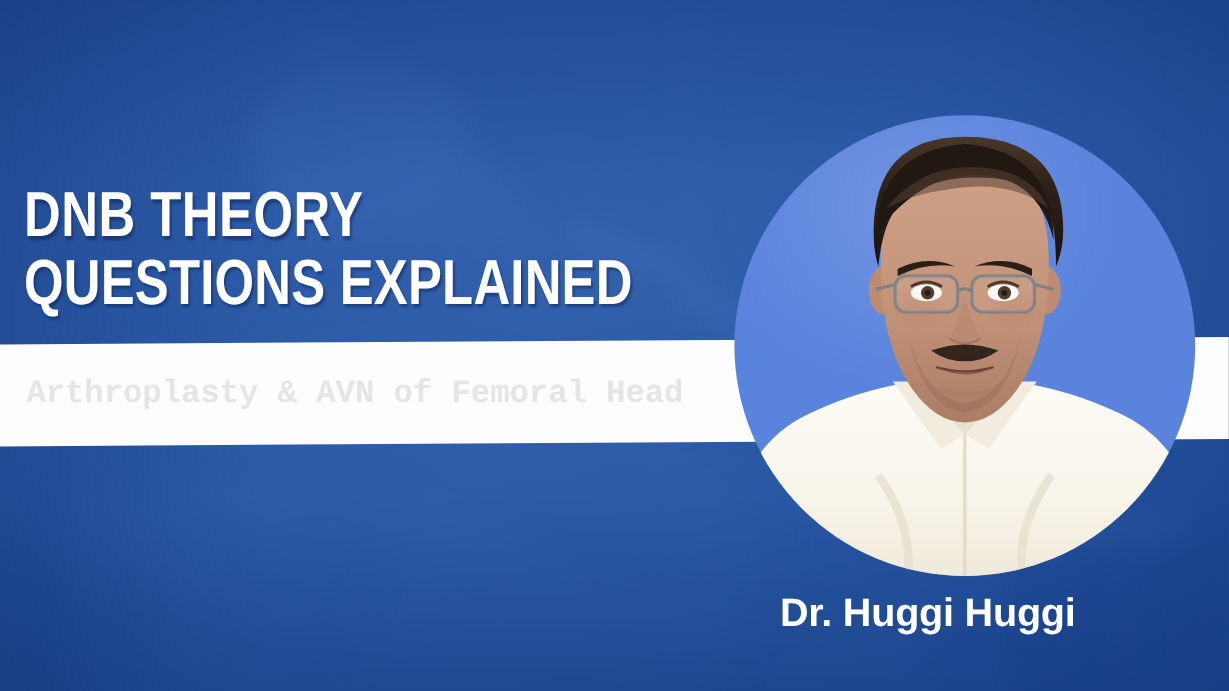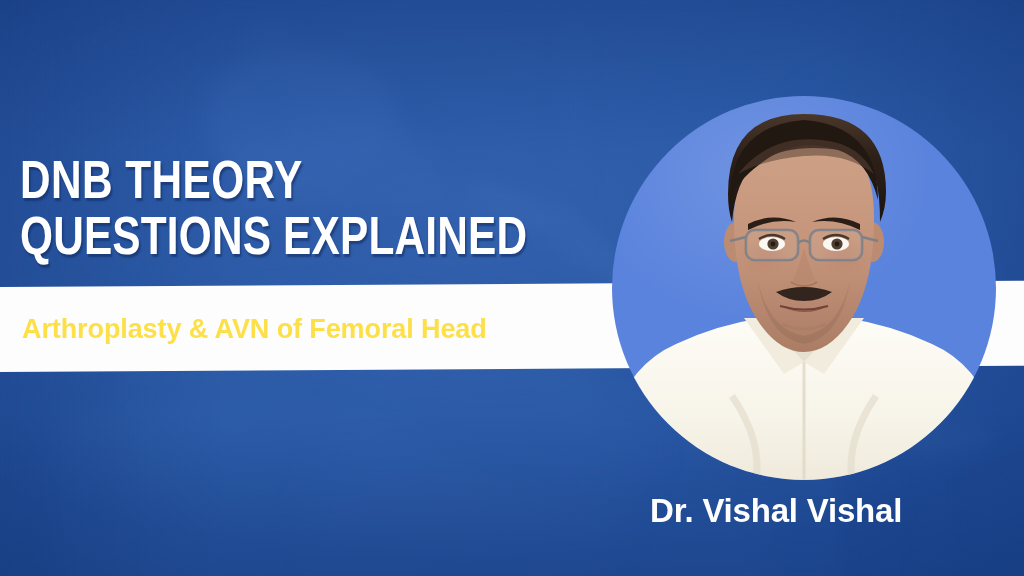--- a/index.html
+++ b/index.html
@@ -42,23 +42,24 @@
     transform:skewY(-0.35deg);
     transform-origin:left center;
   }
   .subtitle-text {
     position:absolute;
     left:22px; top:302px;
     width:600px;
     font-size:27px;
     font-weight:bold;
     letter-spacing:-0.1px;
-    color:#fde047;
+    color:#e5e5e5;
     line-height:54px;
     white-space:nowrap;
+    font-family:Liberation Mono, monospace;
   }
 
   
   .headline {
     position:absolute;
     left:20px; top:152px;
     color:#ffffff;
     font-weight:bold;
     font-size:53px;
     line-height:56px;
@@ -233,15 +234,15 @@
 
       <path d="M168 210 q24 9 48 0 q-22 12 -48 0 z" fill="#8d5a4c"></path>
       <path d="M168 210 q24 7 48 0" stroke="#6f4338" stroke-width="2" fill="none"></path>
 
       <path d="M170 228 q22 10 44 0" stroke="#a87a62" stroke-width="3" fill="none" opacity=".5"></path>
 
       <path d="M146 186 q12 48 46 54 q34 -6 46 -54 q-10 56 -46 62 q-36 -6 -46 -62 z" fill="#3a2a20" opacity=".10"></path>
     </svg>
   </div>
 
-  <div class="presenter-name">Dr. Vishal Vishal</div>
+  <div class="presenter-name">Dr. Huggi Huggi</div>
 
 </div>
 
 </body></html>

